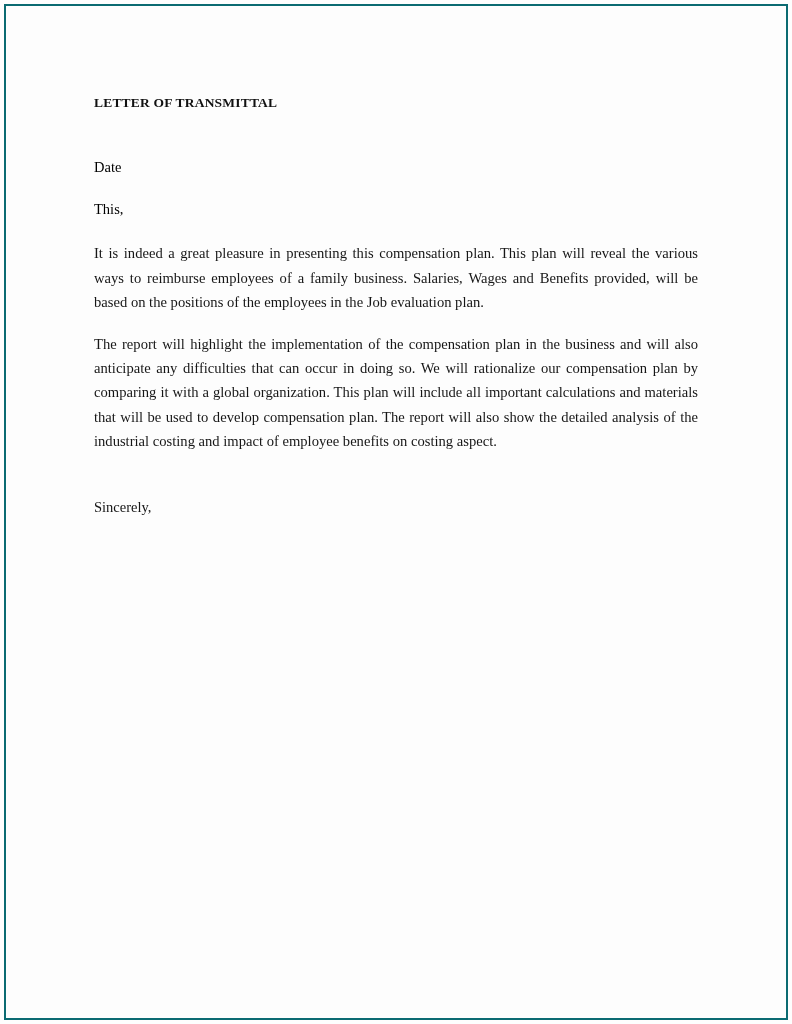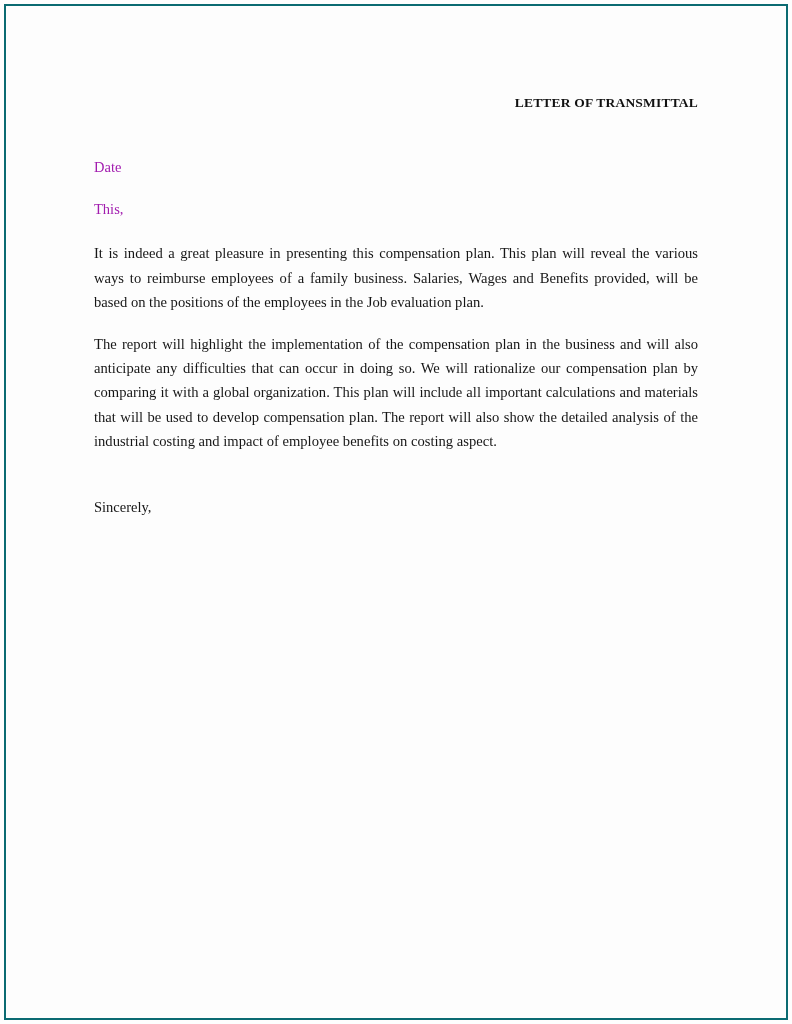--- a/index.html
+++ b/index.html
@@ -42,26 +42,25 @@
     width: 604px;
   }
   .doc-title {
     font-family: "Liberation Serif", "DejaVu Serif", serif;
     font-weight: bold;
     font-size: 13.5px;
     color: #111111;
     letter-spacing: 0.2px;
     margin: 0 0 47px 0;
     line-height: 1.2;
-    text-align: right;
   }
   .field-line {
     font-family: "Liberation Serif", "DejaVu Serif", serif;
     font-size: 14.5px;
-    color: #a21caf;
+    color: #000000;
     margin: 0 0 22px 0;
     line-height: 1.35;
   }
   .field-line.dear {
     margin-bottom: 22px;
   }
   .body-par {
     font-family: "Liberation Serif", "DejaVu Serif", serif;
     font-size: 14.6px;
     color: #161616;

